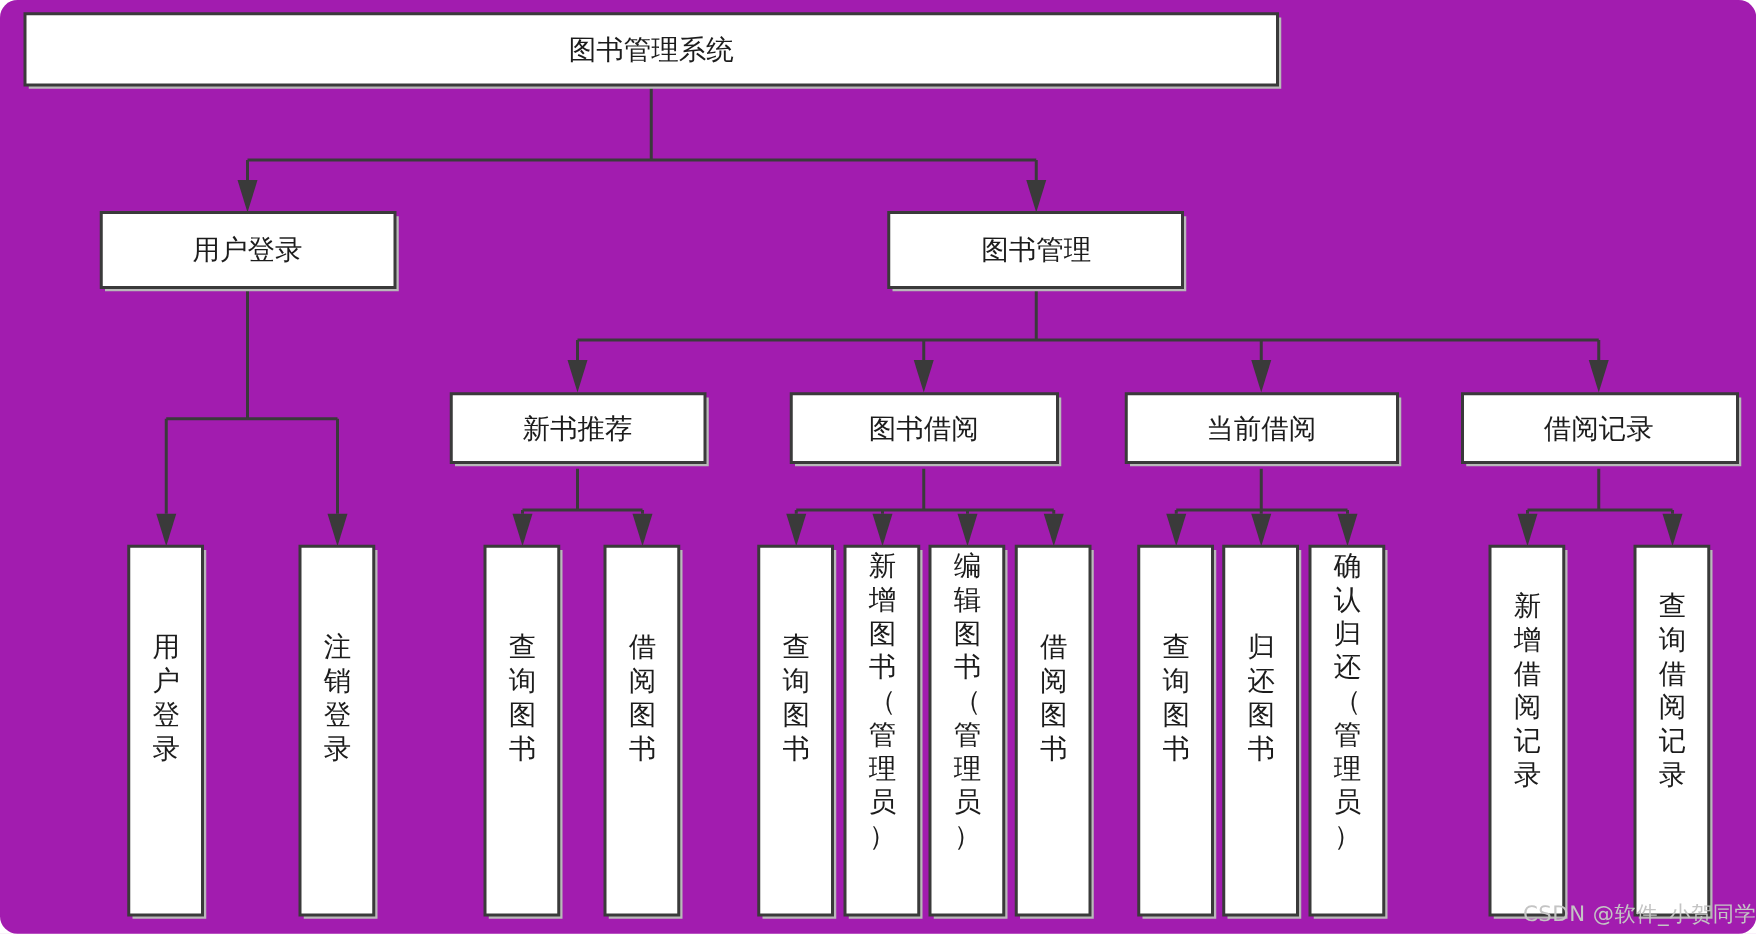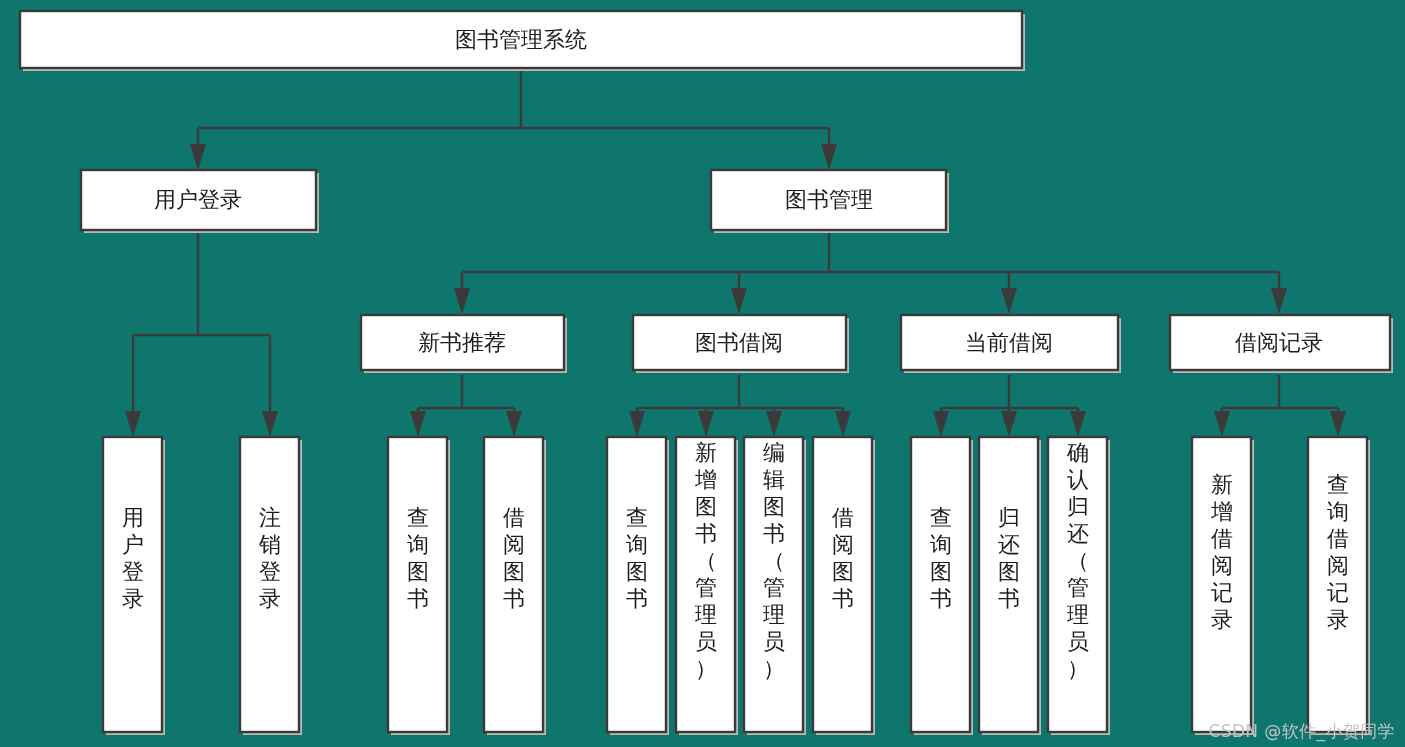--- a/index.html
+++ b/index.html
@@ -11,21 +11,22 @@
   body {
     width: 1405px;
     height: 747px;
     overflow: hidden;
     font-family: "DejaVu Sans", "Liberation Sans", sans-serif;
   }
   #diagram-root {
     position: relative;
     width: 1405px;
     height: 747px;
-    background: #0f766e;
+    background: #a21caf;
+    border-radius: 14px;
   }
   svg#flowchart {
     position: absolute;
     top: 0;
     left: 0;
     width: 1405px;
     height: 747px;
     display: block;
   }
   .node-rect {
@@ -53,21 +54,21 @@
     dominant-baseline: middle;
   }
   .node-label-v {
     fill: #1c1c1c;
     font-family: "DejaVu Sans", "Liberation Sans", sans-serif;
     font-size: 22px;
     text-anchor: middle;
   }
   .watermark-text {
     position: absolute;
-    right: 10px;
+    right: 0;
     bottom: 4px;
     color: #c4c4c4;
     font-size: 17px;
     font-family: "DejaVu Sans", "Liberation Sans", sans-serif;
     white-space: nowrap;
     letter-spacing: 0.4px;
     user-select: none;
   }
 </style>
 </head>

